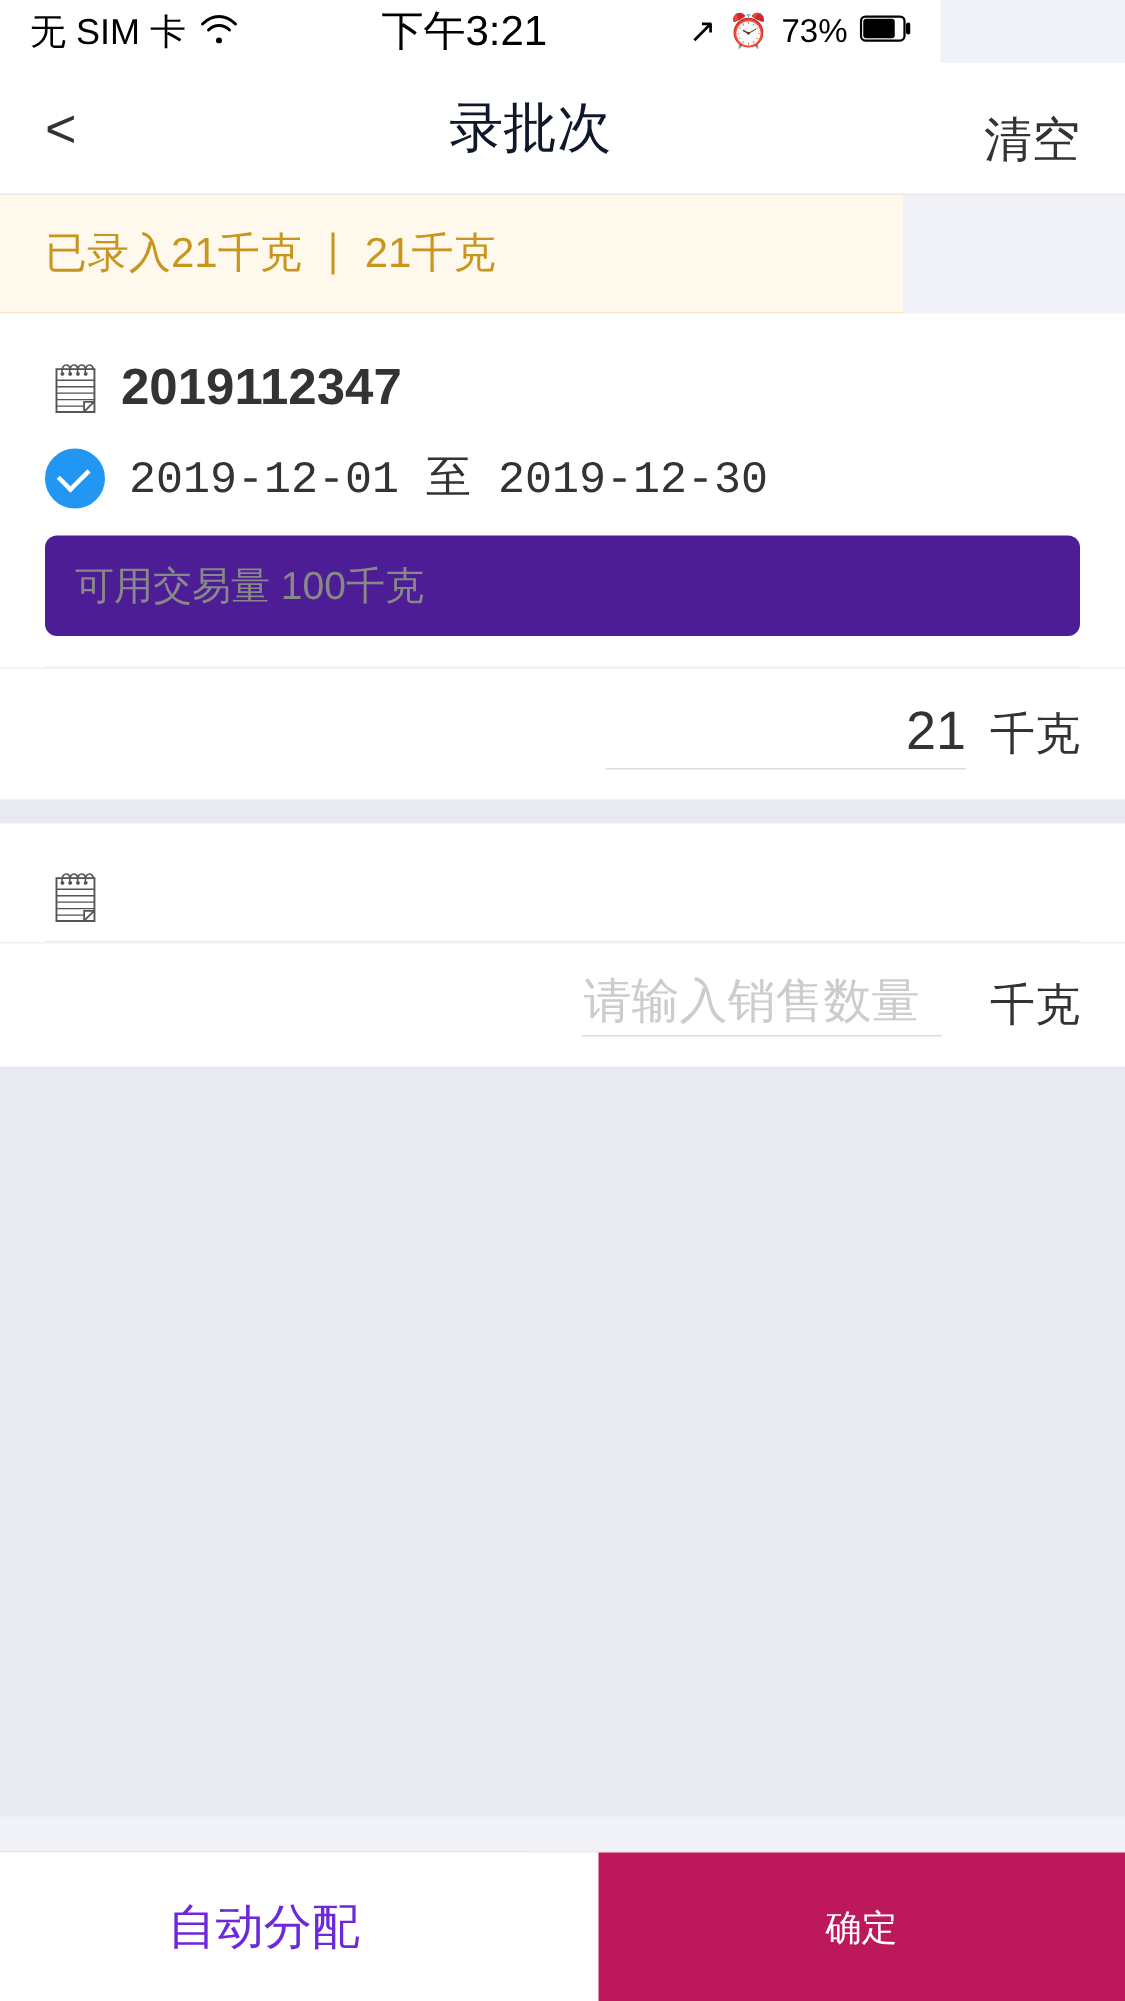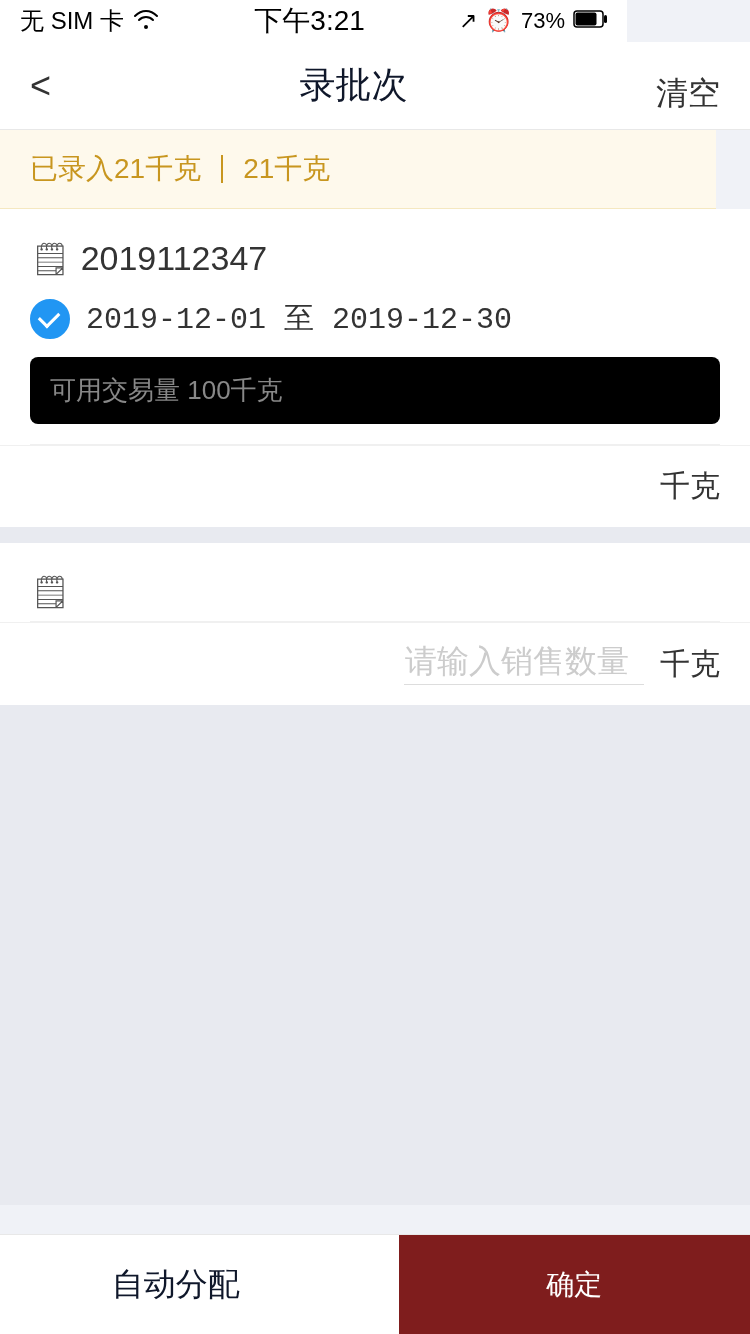--- a/index.html
+++ b/index.html
@@ -67,21 +67,21 @@
     }
     .nav-clear {
       font-size: 32px;
       color: #333;
       cursor: pointer;
       margin-top: 16px;
     }
 
     
     .info-banner {
-      width: 716px;
+      width: 602px;
       background: #fef9ec;
       padding: 20px 30px;
       display: flex;
       align-items: center;
       gap: 20px;
       border-bottom: 1px solid #f5e8c0;
     }
     .info-item {
       font-size: 28px;
       color: #c8961f;
@@ -104,21 +104,21 @@
       display: flex;
       align-items: center;
       gap: 10px;
     }
     .batch-icon {
       font-size: 32px;
       color: #555;
     }
     .batch-id {
       font-size: 34px;
-      font-weight: 400;
+      font-weight: 700;
       color: #333;
     }
 
     .batch-date-row {
       padding: 10px 30px 10px 30px;
       display: flex;
       align-items: center;
       gap: 16px;
     }
     .radio-circle {
@@ -146,21 +146,21 @@
       display: block;
     }
     .batch-date {
       font-size: 30px;
       color: #333;
       font-family: Liberation Mono, monospace;
     }
 
     .available-qty-box {
       margin: 8px 30px 20px 30px;
-      background: #000000;
+      background: #4c1d95;
       border-radius: 8px;
       padding: 16px 20px;
       font-size: 26px;
       color: #888;
     }
 
     
     .amount-row {
       background: #fff;
       padding: 20px 30px;
@@ -186,21 +186,21 @@
       background: #e8eaf0;
     }
 
     
     .input-row {
       background: #fff;
       padding: 20px 30px;
       display: flex;
       align-items: center;
       justify-content: flex-end;
-      gap: 16px;
+      gap: 32px;
       border-top: 1px solid #f0f0f0;
     }
     .qty-input {
       border: none;
       outline: none;
       font-size: 32px;
       color: #ccc;
       text-align: right;
       background: transparent;
       width: 300px;
@@ -241,34 +241,34 @@
       display: flex;
       background: #fff;
       border-top: 1px solid #e8e8e8;
     }
     .btn-auto {
       flex: 1;
       display: flex;
       align-items: center;
       justify-content: center;
       font-size: 32px;
-      color: #0f172a;
+      color: #6d28d9;
       background: #fff;
       cursor: pointer;
       border: none;
       outline: none;
     }
     .btn-confirm {
       flex: 1;
       display: flex;
       align-items: center;
       justify-content: center;
-      font-size: 28px;
+      font-size: 24px;
       color: #fff;
-      background: #7f1d1d;
+      background: #be185d;
       cursor: pointer;
       border: none;
       outline: none;
       margin-left: 47px;
     }
 
     .card-divider {
       height: 1px;
       background: #f0f0f0;
       margin: 0 30px;
@@ -320,20 +320,24 @@
     <span class="batch-icon">🗒</span>
     <span class="batch-id">2019112347</span>
   </div>
   <div class="batch-date-row">
     <div class="radio-circle checked"></div>
     <span class="batch-date">2019-12-01 至 2019-12-30</span>
   </div>
   <div class="available-qty-box">可用交易量 100千克</div>
   <div class="card-divider"></div>
   <div class="amount-row">
+    <div class="input-underline-wrap">
+      <span class="amount-value">21</span>
+      <div class="underline"></div>
+    </div>
     <span class="amount-unit">千克</span>
   </div>
 </div>
 
 <div class="section-sep"></div>
 
 <div class="batch-card">
   <div class="batch-header">
     <span class="batch-icon">🗒</span>
   </div>

